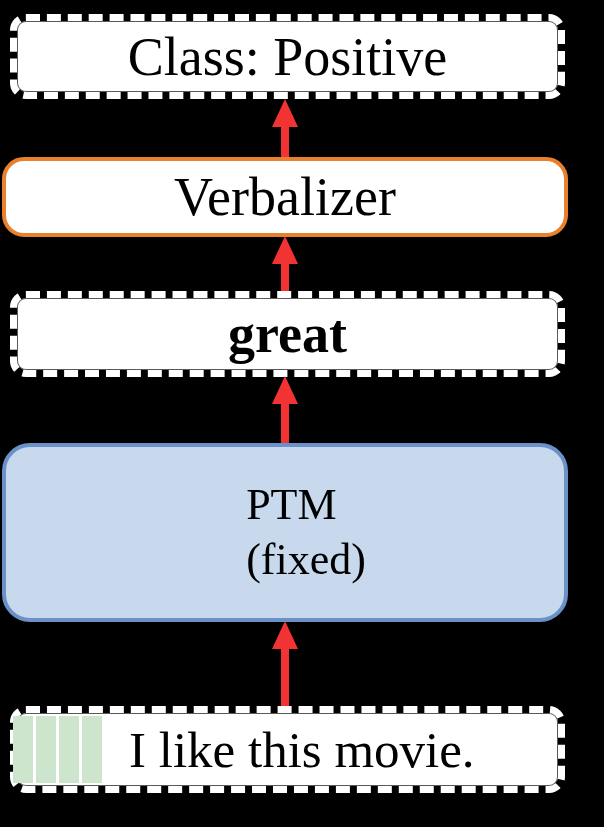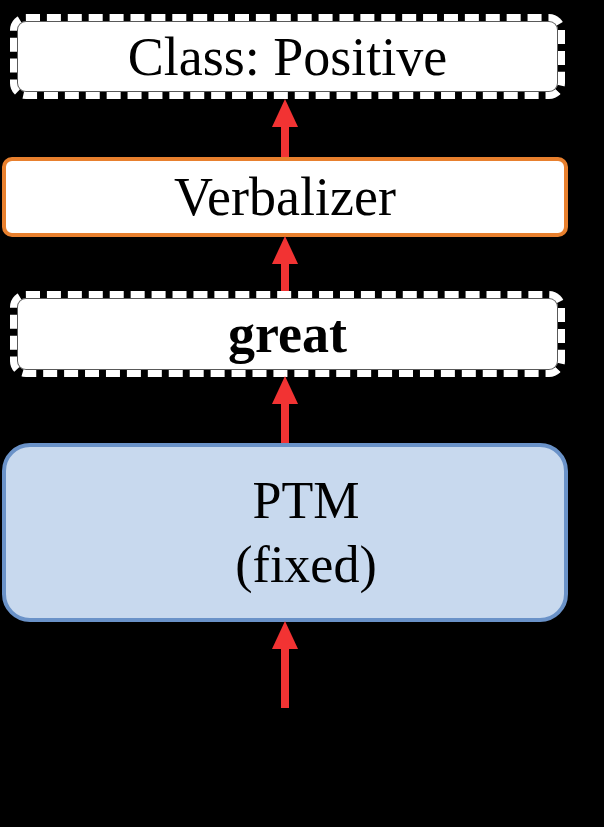--- a/index.html
+++ b/index.html
@@ -28,54 +28,54 @@
     font-family: "Liberation Serif", "DejaVu Serif", serif;
     color: var(--text, #000);
   }
   .box {
     position: absolute;
     box-sizing: border-box;
     display: flex;
     align-items: center;
     justify-content: center;
     background: var(--box-fill, #fff);
-    text-align: center;
+    text-align: left;
   }
   
   .dashed {
     background-clip: padding-box;
     border: 7px dashed var(--dash, #fff);
     border-radius: 16px;
     box-shadow: inset 0 0 0 1px rgba(0,0,0,0.65);
   }
   .class-box {
     left: 10px; top: 14px;
     width: 555px; height: 85px;
     font-size: 54px;
   }
   .verbalizer-box {
     left: 2px; top: 157px;
     width: 566px; height: 80px;
     border: 4px solid var(--verbalizer-border, #e8802e);
-    border-radius: 10px;
+    border-radius: 22px;
     font-size: 54px;
   }
   .great-box {
     left: 10px; top: 291px;
     width: 555px; height: 86px;
     font-size: 54px;
     font-weight: bold;
   }
   .ptm-box {
     left: 2px; top: 443px;
     width: 566px; height: 179px;
     background: var(--ptm-fill, #c8d9ee);
     border: 4px solid var(--ptm-border, #6a92c8);
     border-radius: 28px;
-    font-size: 52px;
+    font-size: 44px;
     line-height: 1.23;
     padding-left: 42px;
   }
   .input-box {
     left: 10px; top: 706px;
     width: 555px; height: 87px;
     font-size: 51px;
     justify-content: flex-start;
     padding-left: 112px;
   }
@@ -152,14 +152,23 @@
   <div class="box ptm-box">
     <span class="prewrap">PTM
 (fixed)</span>
   </div>
 
   <div class="arrow arrow-4">
     <div class="arrow-head"></div>
     <div class="arrow-shaft"></div>
   </div>
 
+  <div class="box dashed input-box">
+    <div class="token-cells">
+      <div class="token-cell"></div>
+      <div class="token-cell"></div>
+      <div class="token-cell"></div>
+      <div class="token-cell"></div>
+    </div>
+    <span>I like this movie.</span>
+  </div>
 
 </div>
 
 </body></html>

